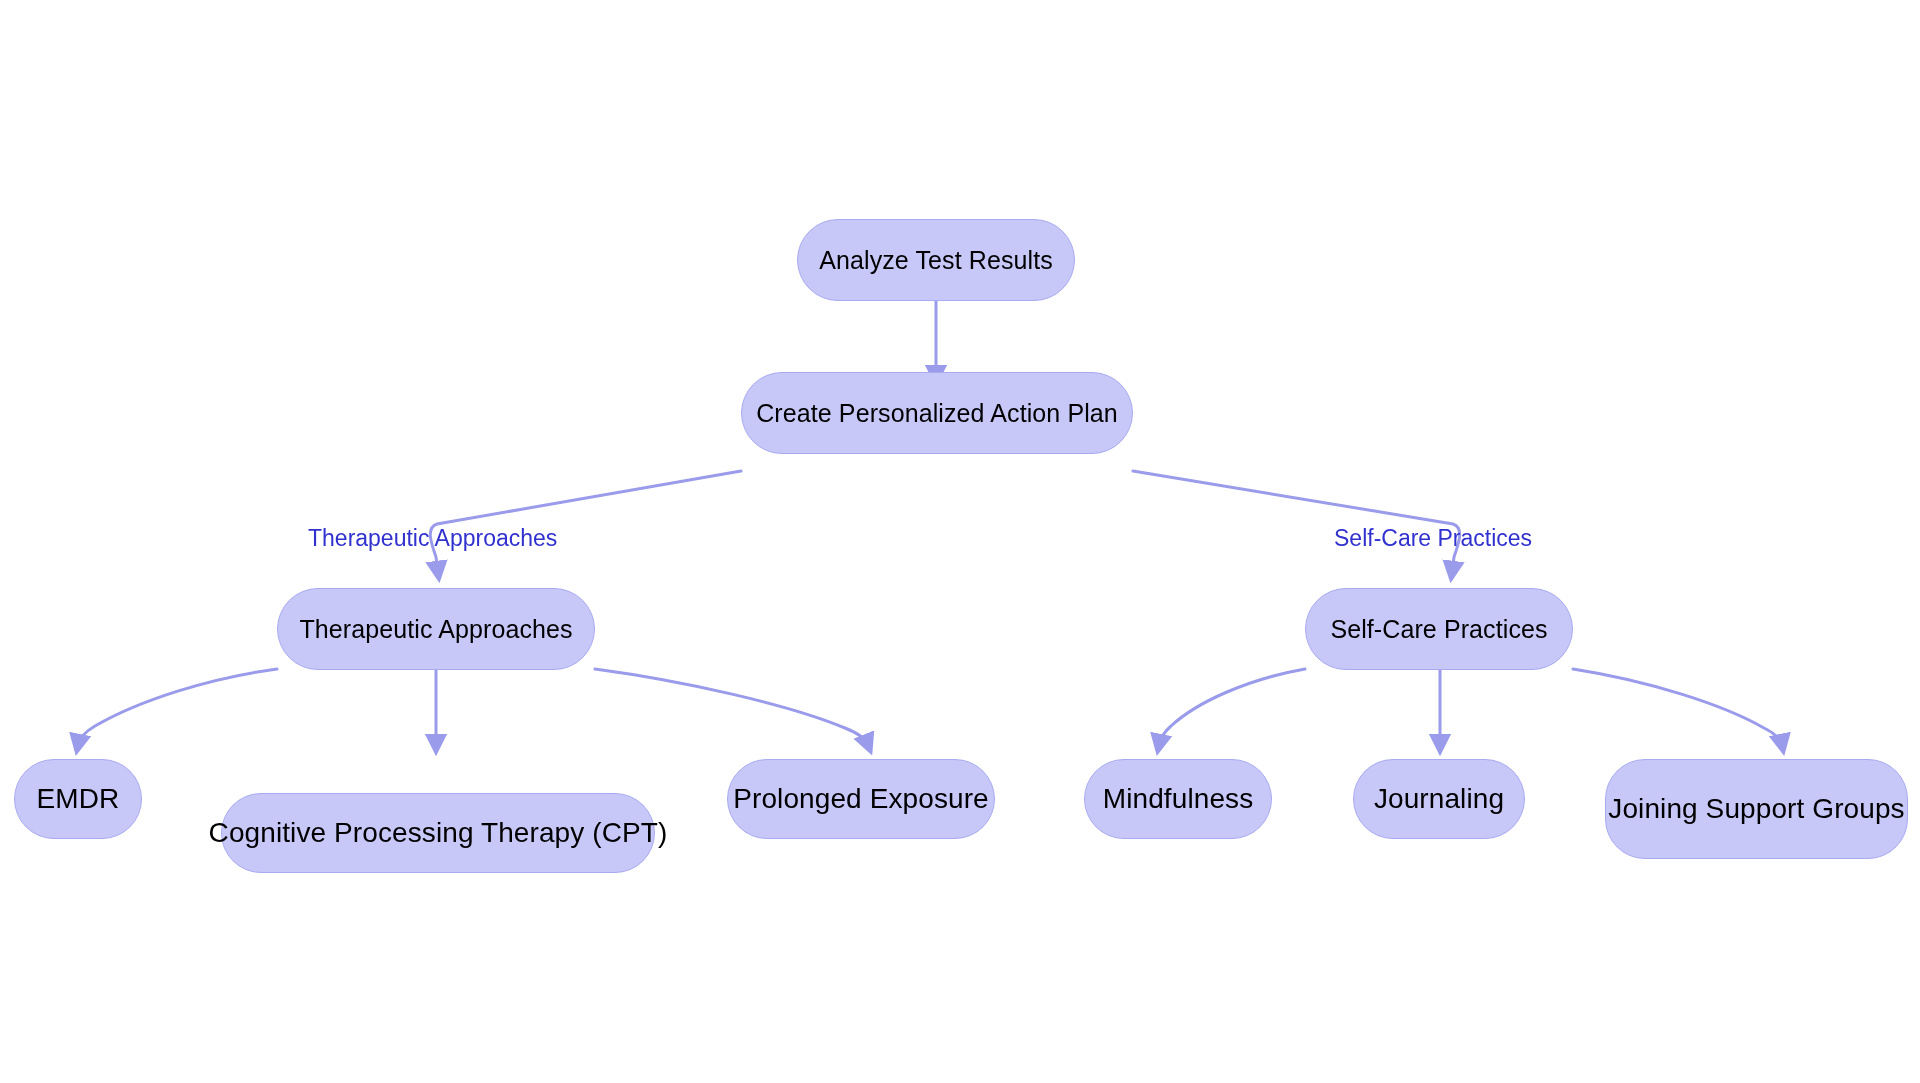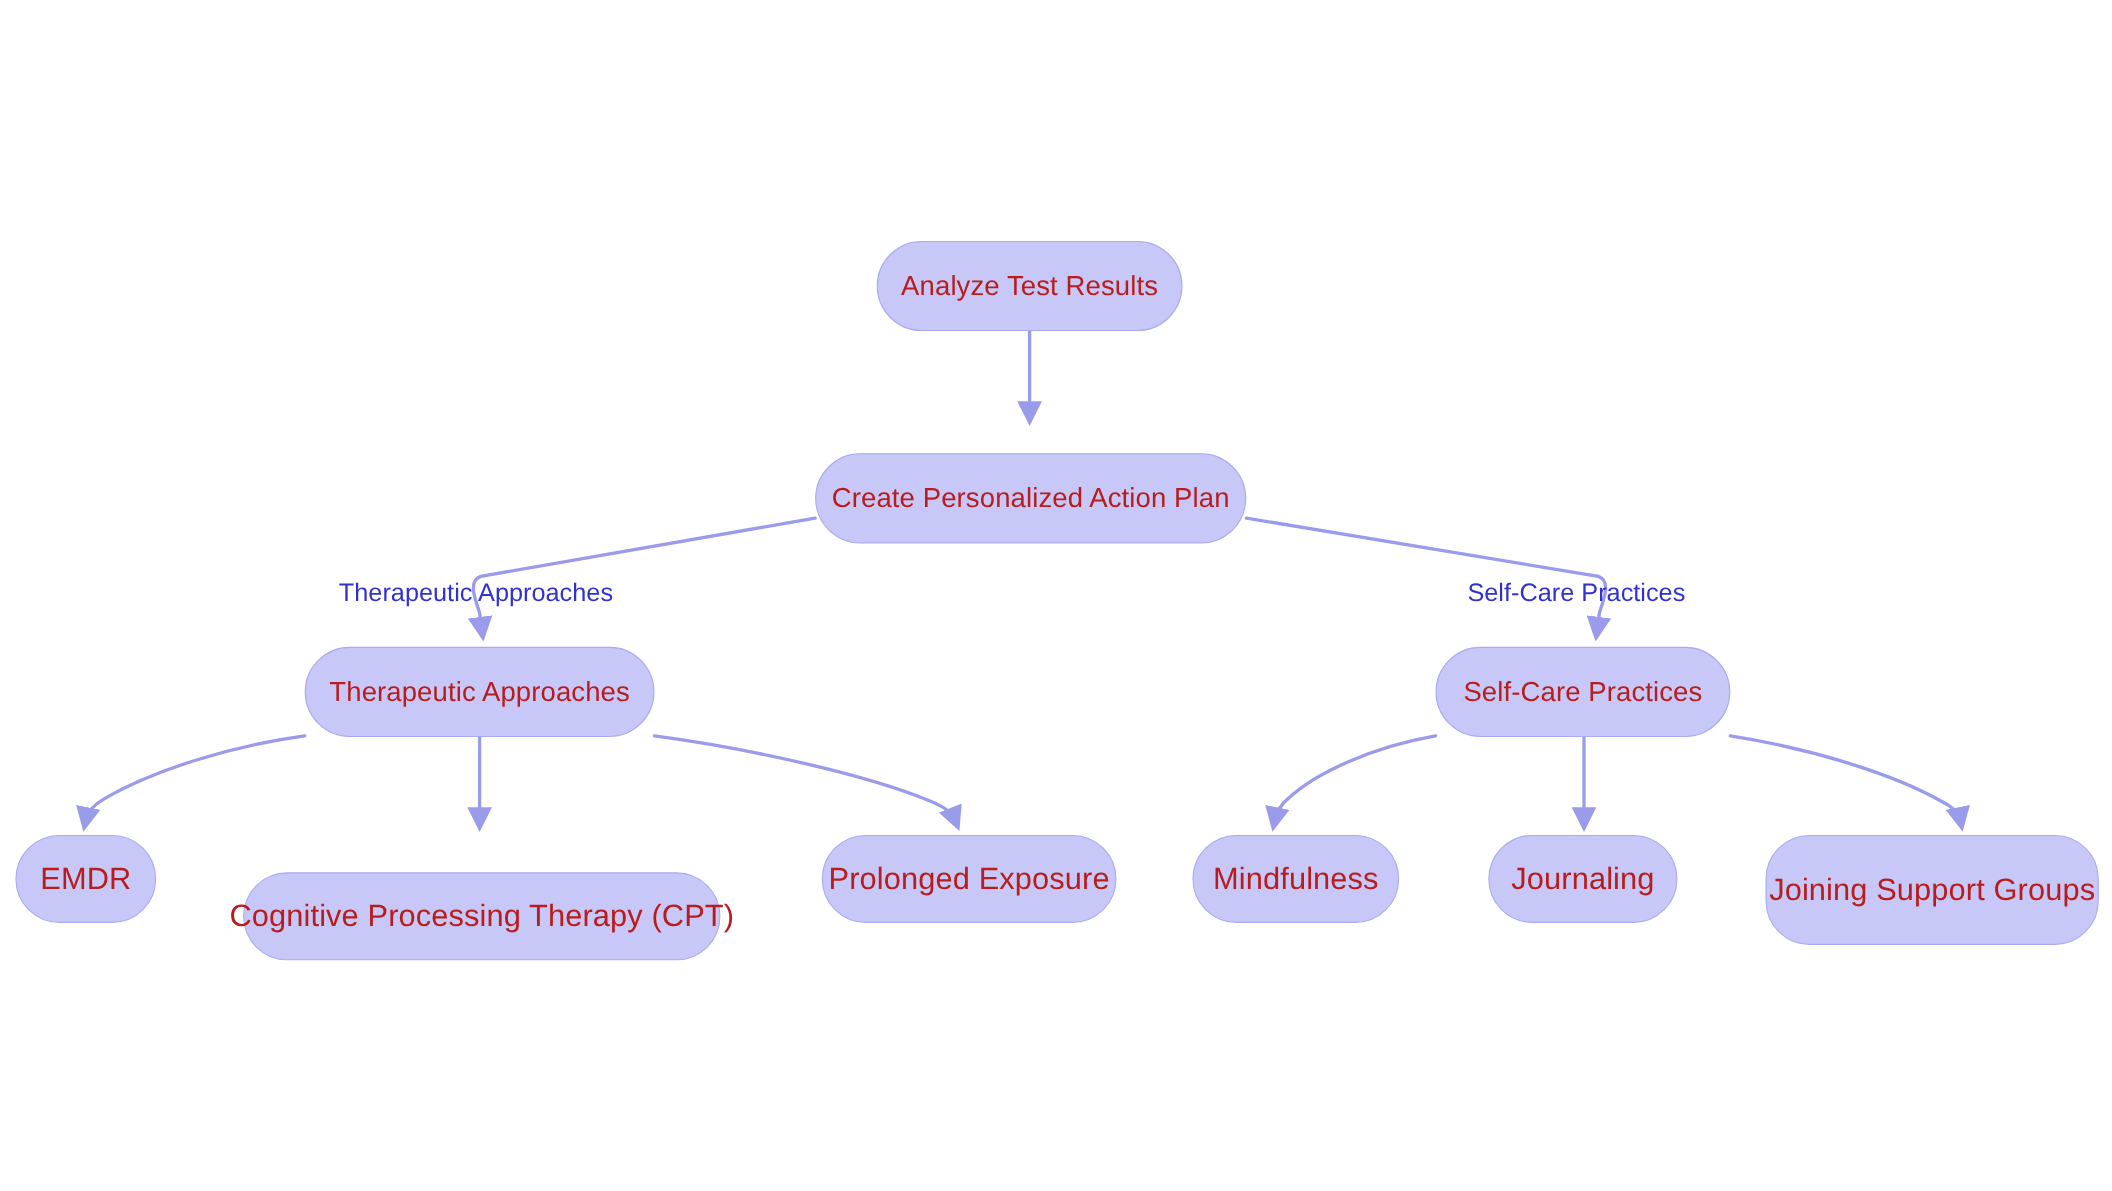--- a/index.html
+++ b/index.html
@@ -29,21 +29,21 @@
     pointer-events: none;
   }
   .node {
     position: absolute;
     box-sizing: border-box;
     display: flex;
     align-items: center;
     justify-content: center;
     background: #c7c8f8;
     border: 1.6px solid #a9aaf0;
-    color: #b91c1c;
+    color: #000000;
     letter-spacing: 0.1px;
     white-space: nowrap;
     text-align: center;
     padding: 0 22px;
   }
   .node-lg { font-size: 25px; }
   .node-md { font-size: 28px; }
   .edge-label {
     position: absolute;
     color: #3131cf;
@@ -84,31 +84,31 @@
 
     <path d="M 1573 669 C 1650 681 1724 705 1764 728 C 1776 734 1781 740 1782 745" marker-end="url(#arrow)"></path>
       </g>
   </svg>
 
   <div class="edge-label" style="left:308px; top:527px;">Therapeutic Approaches</div>
   <div class="edge-label" style="left:1334px; top:527px;">Self-Care Practices</div>
 
   <div class="node node-lg" style="left:797px; top:219px; width:278px; height:82px; border-radius:41px;">Analyze Test Results</div>
 
-  <div class="node node-lg" style="left:741px; top:412px; width:392px; height:82px; border-radius:41px;">Create Personalized Action Plan</div>
+  <div class="node node-lg" style="left:741px; top:372px; width:392px; height:82px; border-radius:41px;">Create Personalized Action Plan</div>
 
   <div class="node node-lg" style="left:277px; top:588px; width:318px; height:82px; border-radius:41px;">Therapeutic Approaches</div>
 
   <div class="node node-lg" style="left:1305px; top:588px; width:268px; height:82px; border-radius:41px;">Self-Care Practices</div>
 
   <div class="node node-md" style="left:14px; top:759px; width:128px; height:80px; border-radius:40px;">EMDR</div>
 
   <div class="node node-md" style="left:221px; top:759px; width:434px; height:80px; border-radius:40px;margin-top:34px;">Cognitive Processing Therapy (CPT)</div>
 
-  <div class="node node-md" style="left:747px; top:759px; width:268px; height:80px; border-radius:40px;">Prolonged Exposure</div>
+  <div class="node node-md" style="left:727px; top:759px; width:268px; height:80px; border-radius:40px;">Prolonged Exposure</div>
 
   <div class="node node-md" style="left:1084px; top:759px; width:188px; height:80px; border-radius:40px;">Mindfulness</div>
 
   <div class="node node-md" style="left:1353px; top:759px; width:172px; height:80px; border-radius:40px;">Journaling</div>
 
   <div class="node node-md" style="left:1605px; top:759px; width:303px; height:100px; border-radius:40px;">Joining Support Groups</div>
 
 </div>
 
 </body></html>

